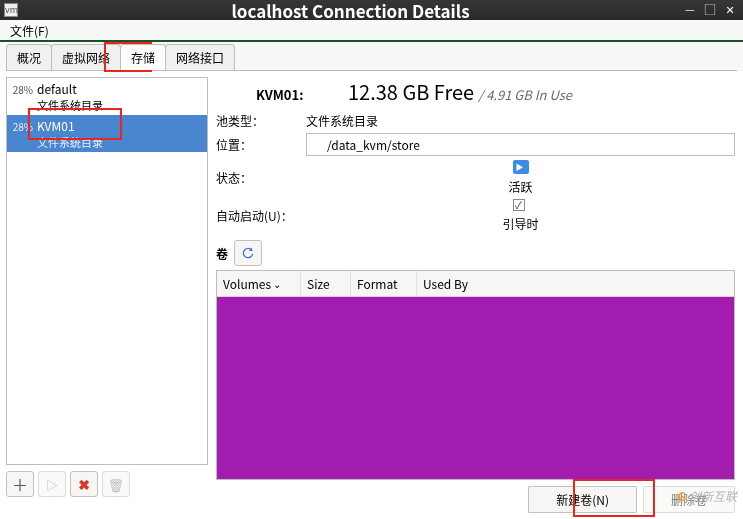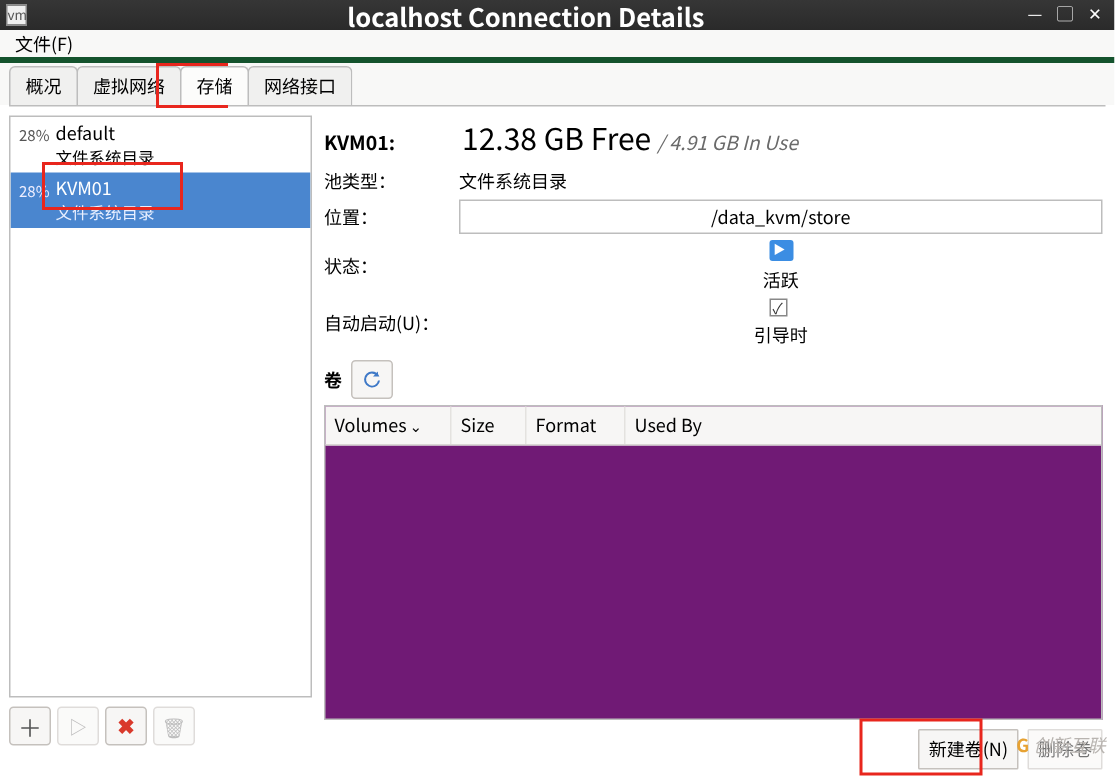--- a/index.html
+++ b/index.html
@@ -5,21 +5,21 @@
   * { box-sizing: border-box; font-family: "Noto Sans CJK SC", "Microsoft YaHei", sans-serif; font-size: 12px; }
   body { margin:0; background:#fff; width:743px; height:519px; overflow:hidden; position:relative; }
 
   
   .titlebar { height:20px; background:linear-gradient(#363636,#2a2a2a); color:#fff; display:flex; align-items:center; padding:0 4px; }
   .titlebar .appicon { width:14px; height:14px; background:#efefef; border:1px solid #888; font-size:9px; text-align:center; line-height:12px; color:#555; margin-right:4px; }
   .titlebar .title { flex:1; text-align:center; font-weight:bold; font-size:17px; }
   .titlebar .wbtn { width:18px; height:14px; margin-left:2px; text-align:center; line-height:12px; font-size:11px; color:#fff; cursor:pointer; }
 
   
-  .menubar { height:22px; display:flex; align-items:center; padding:0 6px; background:#f8f8f7; border-bottom:4px solid #14532d; }
+  .menubar { height:22px; display:flex; align-items:center; padding:0 6px; background:#f8f8f7; border-bottom:2px solid #14532d; }
   .menubar span { padding:2px 4px; cursor:pointer; }
 
   
   .tabbar { display:flex; align-items:flex-end; padding:6px 6px 0 6px; background:#f8f8f7; }
   .tab { padding:4px 10px 4px 10px; border:1px solid #bdbdbd; border-bottom:none; background:#f0f0ef; margin-right:-1px; border-radius:4px 4px 0 0; cursor:pointer; position:relative; }
   .tab.active { background:#fcfcfb; z-index:2; }
   .hl-tab { position:absolute; border:2px solid #e8261d; pointer-events:none; }
   .tabunderline { height:1px; background:#bdbdbd; margin:0 6px; }
 
   
@@ -37,43 +37,43 @@
   .poolitem.selected .info .sub { color:#e8efff; }
   .hl-item { position:absolute; border:2px solid #e8261d; pointer-events:none; }
 
   .toolbar { display:flex; gap:4px; margin-top:6px; }
   .tbtn { width:28px; height:26px; border:1px solid #c5c1bd; border-radius:3px; background:#f7f6f5; display:flex; align-items:center; justify-content:center; cursor:pointer; }
   .tbtn.disabled { opacity:.55; cursor:default; }
 
   
   .rightcol { flex:1; padding:6px 8px 6px 4px; display:flex; flex-direction:column; }
   .hdr { display:flex; align-items:baseline; gap:4px; margin-bottom:2px; }
-  .hdr .pname { font-weight:bold; font-size:13px; min-width:64px; display:inline-block; }
+  .hdr .pname { font-weight:bold; font-size:13px; min-width:64px; display:inline-block;margin-left:40px; }
   .hdr .free { font-size:20px; }
   .hdr .inuse { font-size:13px; color:#6a6a6a; font-style:italic; }
 
   .fields { display:grid; grid-template-columns:90px 1fr; row-gap:4px; align-items:center; margin-top:4px; }
   .fields .lbl { white-space:nowrap; }
-  input.loc { width:100%; border:1px solid #bdbdbd; padding:2px 4px; background:#fff;text-align:center; }
+  input.loc { width:100%; border:1px solid #bdbdbd; padding:2px 20px; background:#fff; }
   .statusrow { display:flex; align-items:center; gap:4px;flex-direction:column; }
   .blue-badge { width:16px; height:14px; background:#3b8de3; display:inline-block; border-radius:2px; position:relative; }
   .blue-badge:before { content:"▶"; color:#fff; font-size:8px; position:absolute; left:3px; top:1px; }
   .chk { width:12px; height:12px; border:1px solid #888; display:inline-block; text-align:center; line-height:10px; font-size:10px; color:#333; margin-right:4px; }
 
   .volrow { display:flex; align-items:center; gap:6px; margin:8px 0 4px 0; }
   .refresh { width:28px; height:26px; border:1px solid #c5c1bd; border-radius:3px; background:#f7f6f5; display:flex; align-items:center; justify-content:center; cursor:pointer; }
   .refresh svg { width:16px; height:16px; }
 
-  .volgrid { flex:1; border:1px solid #bdbdbd; background:#701a75; display:flex; flex-direction:column; }
+  .volgrid { flex:1; border:1px solid #bdbdbd; background:#a21caf; display:flex; flex-direction:column; }
   .volhead { display:flex; background:#f7f6f5; border-bottom:1px solid #d8d6d3; }
   .volhead .col { padding:4px 6px; border-right:1px solid #e4e2df; cursor:pointer; display:flex; align-items:center; gap:2px; }
   .volhead .col:last-child { border-right:none; flex:1; }
 
   .actions { display:flex; justify-content:flex-end; gap:6px; margin-top:6px; }
-  .btn { border:1px solid #c5c1bd; border-radius:1px; background:#f7f6f5; padding:4px 6px; cursor:pointer; }
+  .btn { border:1px solid #c5c1bd; border-radius:1px; background:#f7f6f5; padding:4px 27px; cursor:pointer; }
   .btn.disabled { opacity:.55; cursor:default; }
   .hl-btn { position:absolute; border:2px solid #e8261d; pointer-events:none; }
 
   .watermark { position:absolute; right:6px; bottom:14px; font-size:13px; color:#b8b4b0; font-style:italic; pointer-events:none;margin-top:10px; }
   .watermark .g { color:#e7a233; font-weight:bold; font-style:normal; }
 </style>
 </head>
 <body>
 
 <div class="titlebar">

